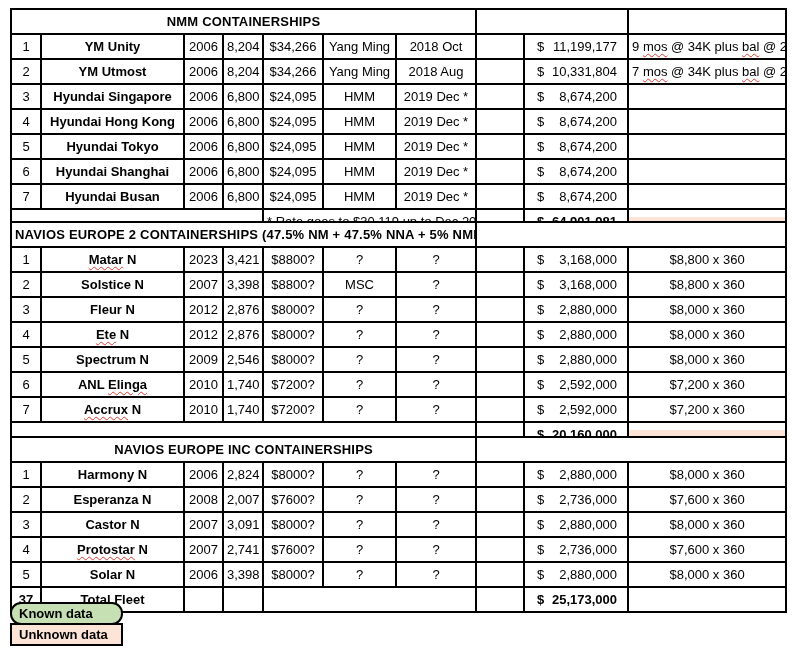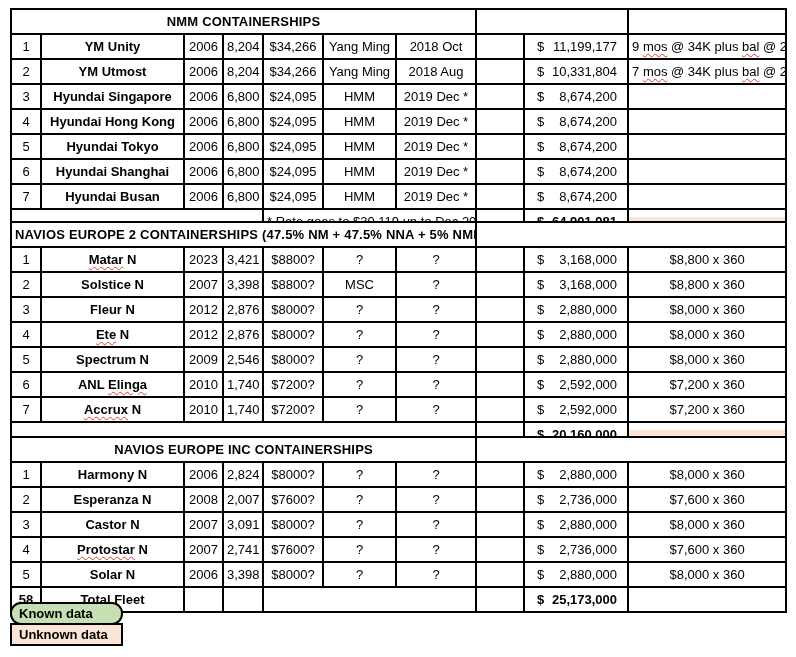--- a/index.html
+++ b/index.html
@@ -452,21 +452,21 @@
       <td class="nob"></td>
       <td>
             <div class="acct">
               <span>$</span>
               <span>2,880,000</span>
             </div>
           </td>
       <td class="note p"><span>$8,000 x 360</span></td>
     </tr>
     <tr>
-      <td class="big">58</td>
+      <td class="big">37</td>
       <td class="nm big">Total Fleet</td>
       <td></td>
       <td></td>
       <td class="nob" colspan="3"></td>
       <td class="nob"></td>
       <td class="b">
             <div class="acct">
               <span>$</span>
               <span>25,173,000</span>
             </div>

